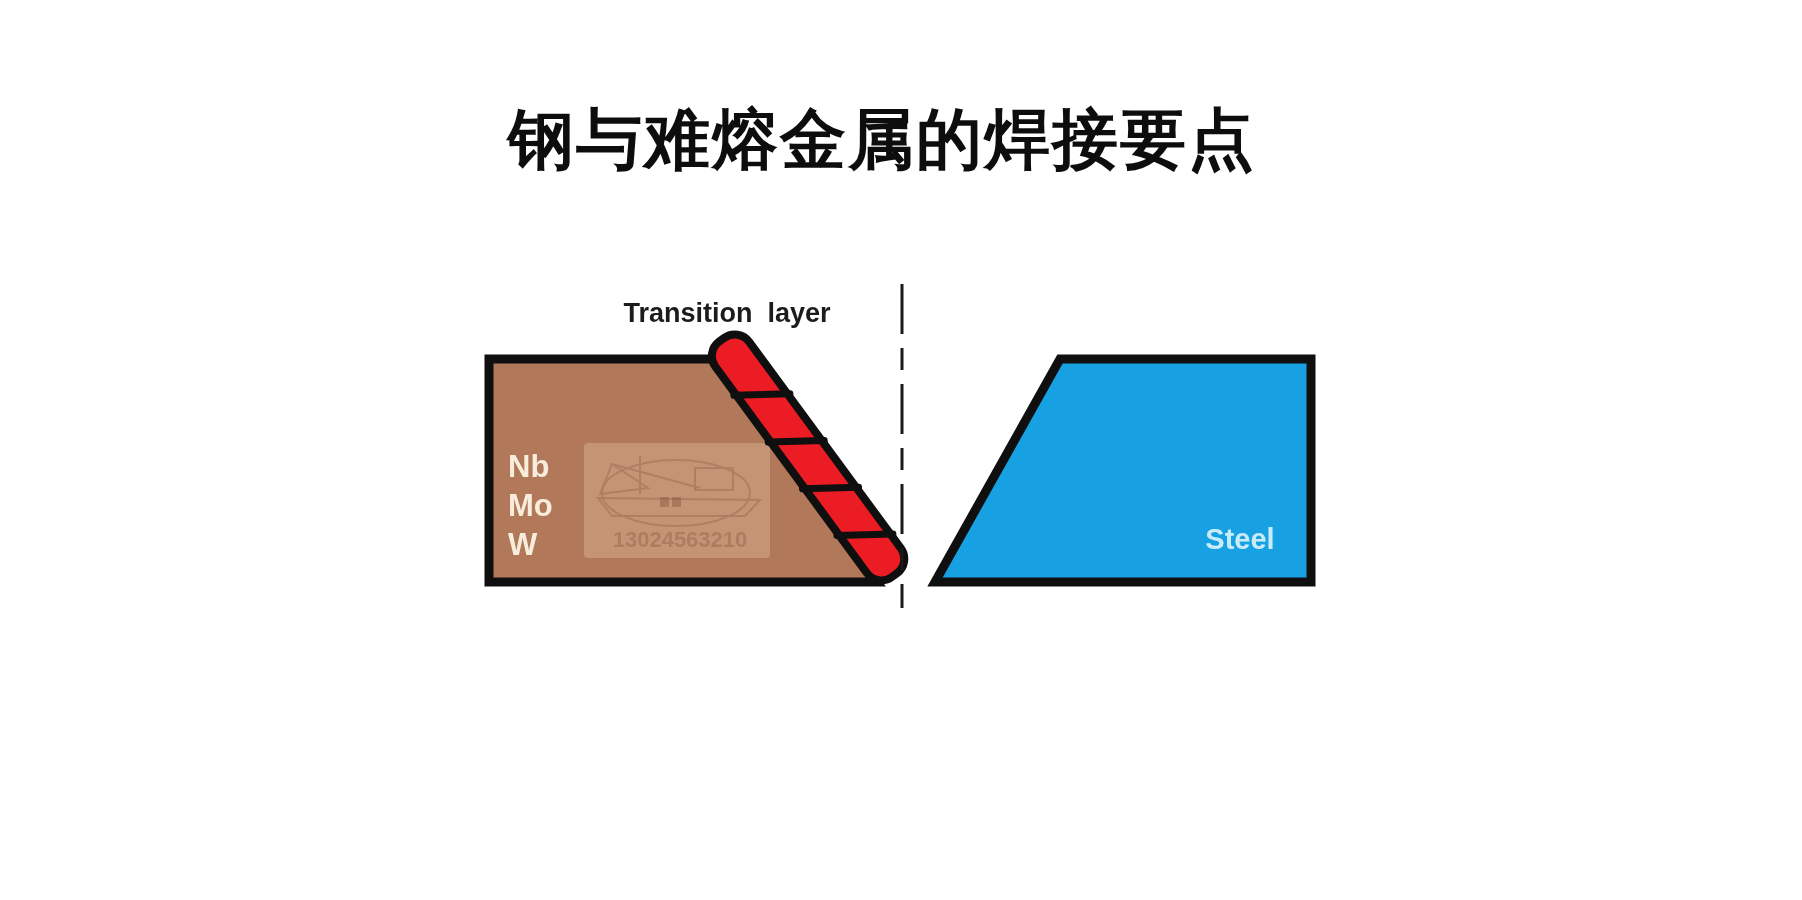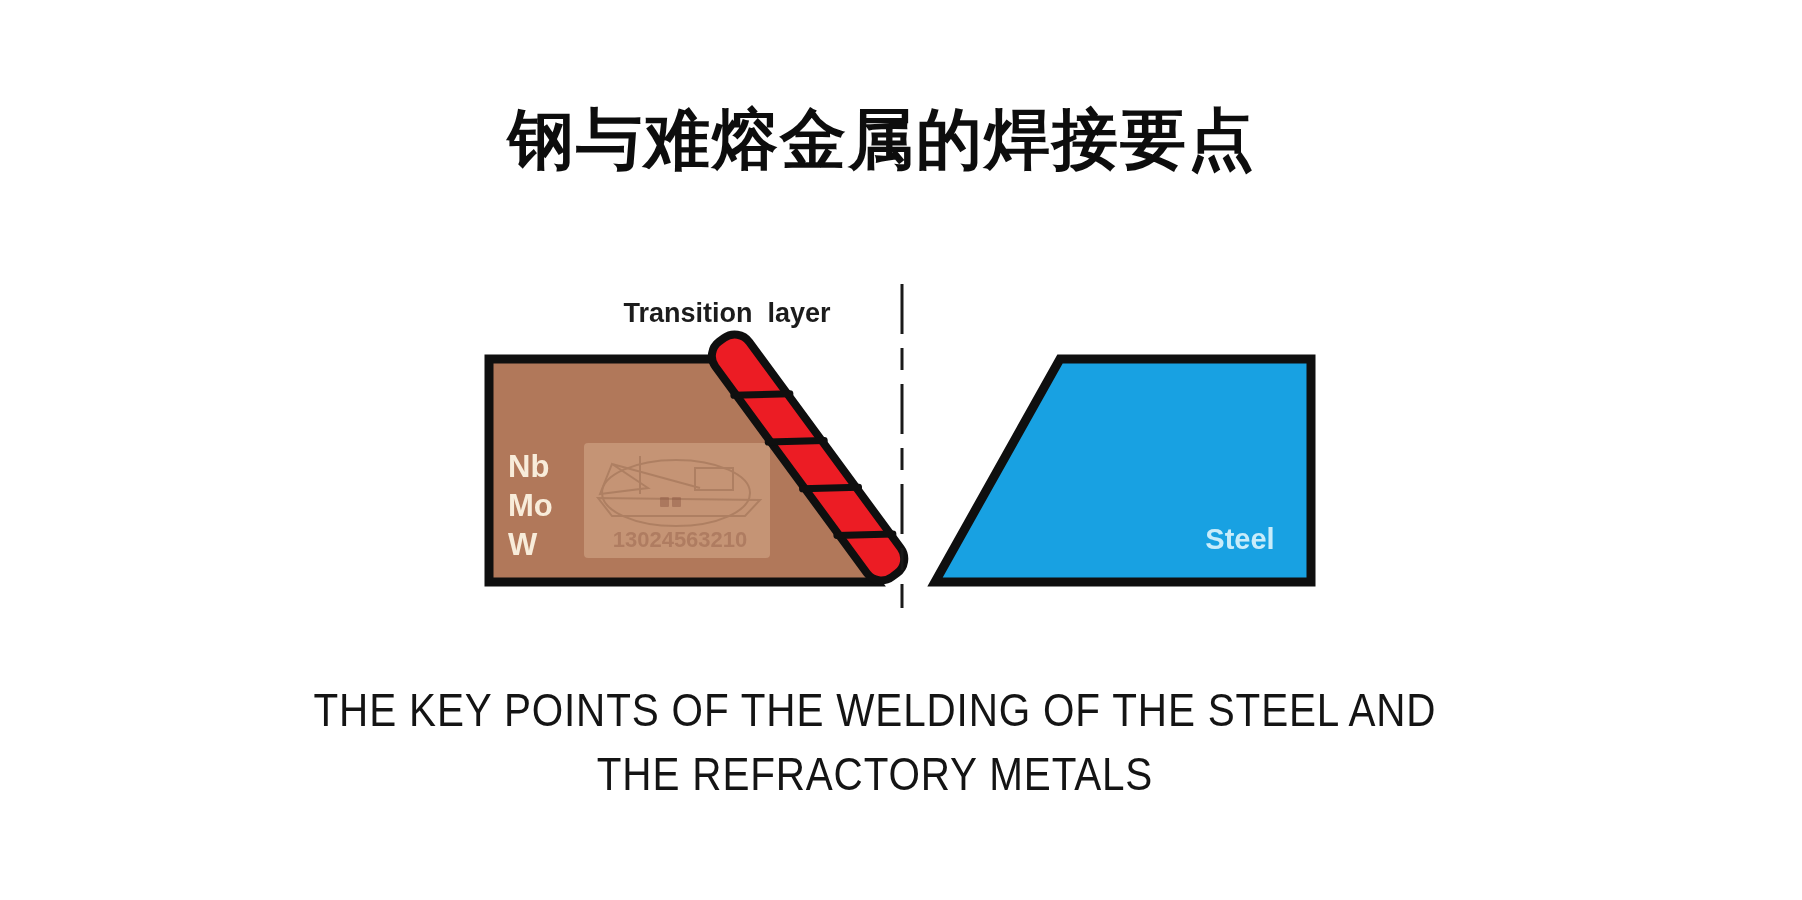--- a/index.html
+++ b/index.html
@@ -74,18 +74,14 @@
 
     <text class="t-label" x="727" y="306" text-anchor="middle">Transition  layer</text>
 
     <line x1="902" y1="268" x2="902" y2="592" stroke-width="3" stroke-dasharray="50 14 22 14" stroke="#1a1a1a"></line>
 
     <path d="M 1060 343 L 1311 343 L 1311 566 L 935 566 Z" stroke="#0f0f0f" stroke-width="9" stroke-linejoin="miter" fill="#18a1e2"></path>
 
     <text class="steel-label" x="1240" y="533" text-anchor="middle" fill="#c9ecfa">Steel</text>
   </svg>
 
-  <div class="subtitle">
-    <span class="cond">THE KEY POINTS OF THE WELDING OF THE STEEL AND</span>
-    <span class="cond">THE REFRACTORY METALS</span>
-  </div>
 
 </div>
 
 </body></html>

